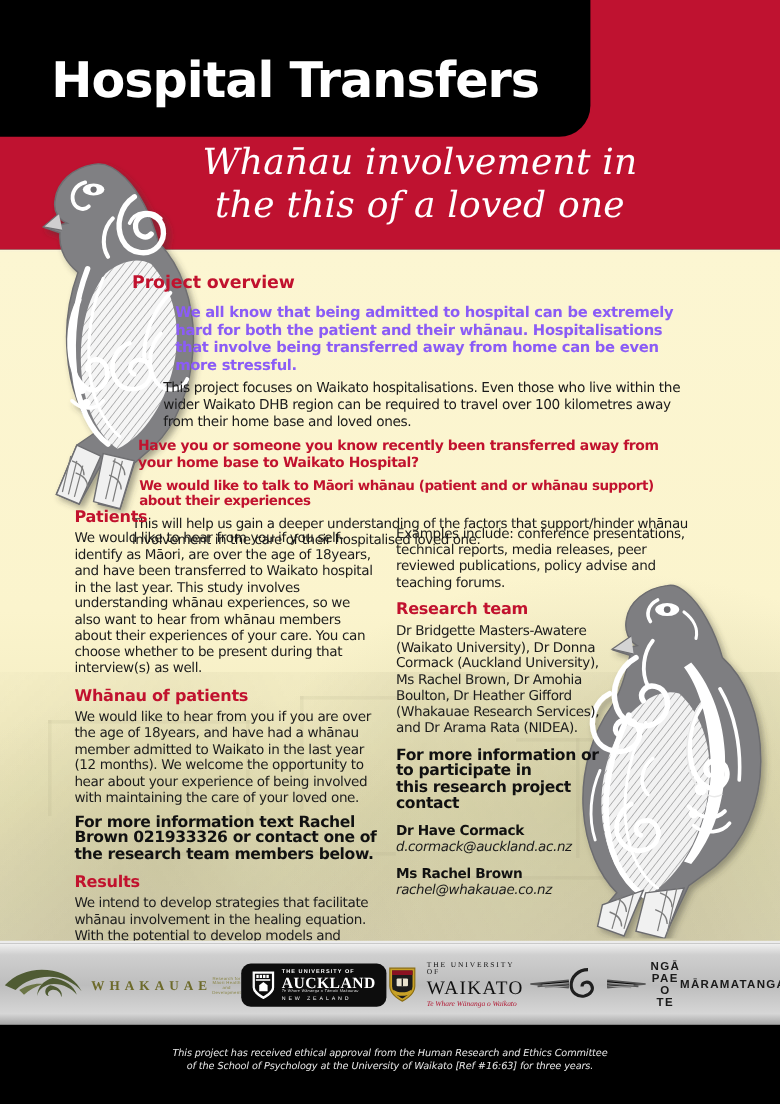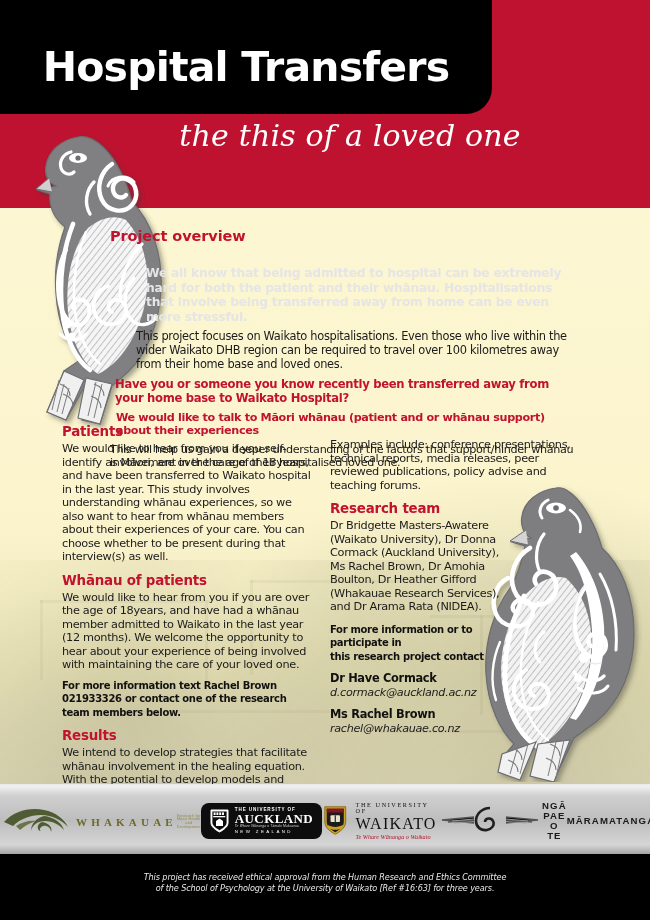--- a/index.html
+++ b/index.html
@@ -72,22 +72,22 @@
   .bird-left{left:16px;top:128px;width:165px;height:300px;}
   .bird-right{left:478px;top:482px;width:172px;height:300px;}
 
   
   .overview{position:absolute;left:110px;top:228px;width:470px;}
   .h-red{
     color:#c1122e;font-weight:bold;font-size:14.5px;line-height:17px;
     font-family:"DejaVu Sans", sans-serif; letter-spacing:-.1px;
   }
   .ov-lead{
-    margin-top:21px;margin-left:36px;
-    color:#e5e5e5;font-weight:bold;font-size:12.3px;line-height:14.6px;
+    margin-top:8px;margin-left:36px;
+    color:#8b5cf6;font-weight:bold;font-size:12.3px;line-height:14.6px;
     font-family:"DejaVu Sans", sans-serif; letter-spacing:-.25px;
   }
   .ov-p{
     margin-top:6px;margin-left:26px;
     color:#1a1a1a;font-size:11.4px;line-height:13.6px;
     font-family:"DejaVu Sans", sans-serif; letter-spacing:-.3px;
   }
   .ov-red1{
     margin-top:7px;margin-left:5px;
     color:#c1122e;font-weight:bold;font-size:11.6px;line-height:13.8px;
@@ -113,21 +113,21 @@
     font-family:"DejaVu Sans", sans-serif;letter-spacing:-.2px;
     margin-bottom:2px;
   }
   .sec-p{
     color:#1b1b1b;font-size:11.3px;line-height:13.5px;
     font-family:"DejaVu Sans", sans-serif;letter-spacing:-.32px;
     margin-bottom:9px;
   }
   .sec-p.tight{margin-bottom:7px;}
   .sec-b{
-    color:#111;font-weight:bold;font-size:10px;line-height:13.6px;
+    color:#111;font-weight:bold;font-size:13px;line-height:13.6px;
     font-family:"DejaVu Sans", sans-serif;letter-spacing:-.32px;
     margin-bottom:9px;
   }
   .contact-name{
     color:#111;font-weight:bold;font-size:11.4px;line-height:13.6px;
     font-family:"DejaVu Sans", sans-serif;letter-spacing:-.3px;
   }
   .contact-mail{
     color:#1b1b1b;font-style:italic;font-size:11.2px;line-height:13.4px;
     font-family:"DejaVu Sans", sans-serif;letter-spacing:-.3px;
@@ -182,20 +182,21 @@
 </style>
 </head>
 <body>
 
 <div class="poster">
 
   <div class="header-red"></div>
   <div class="header-black"></div>
   <div class="title">Hospital Transfers</div>
   <div class="subtitle">
+    <span class="l1">Whan̄au involvement in</span>
     <span class="l2">the this of a loved one</span>
   </div>
   <div class="cream-rule"></div>
 
   <div class="body-bg"></div>
   <div class="photo-hint">
     <div class="rail" style="left:40px;top:40px;width:170px;height:3px;"></div>
     <div class="rail" style="left:40px;top:40px;width:3px;height:80px;"></div>
     <div class="rail" style="left:205px;top:40px;width:3px;height:80px;"></div>
     <div class="rail" style="left:250px;top:20px;width:150px;height:3px;"></div>

